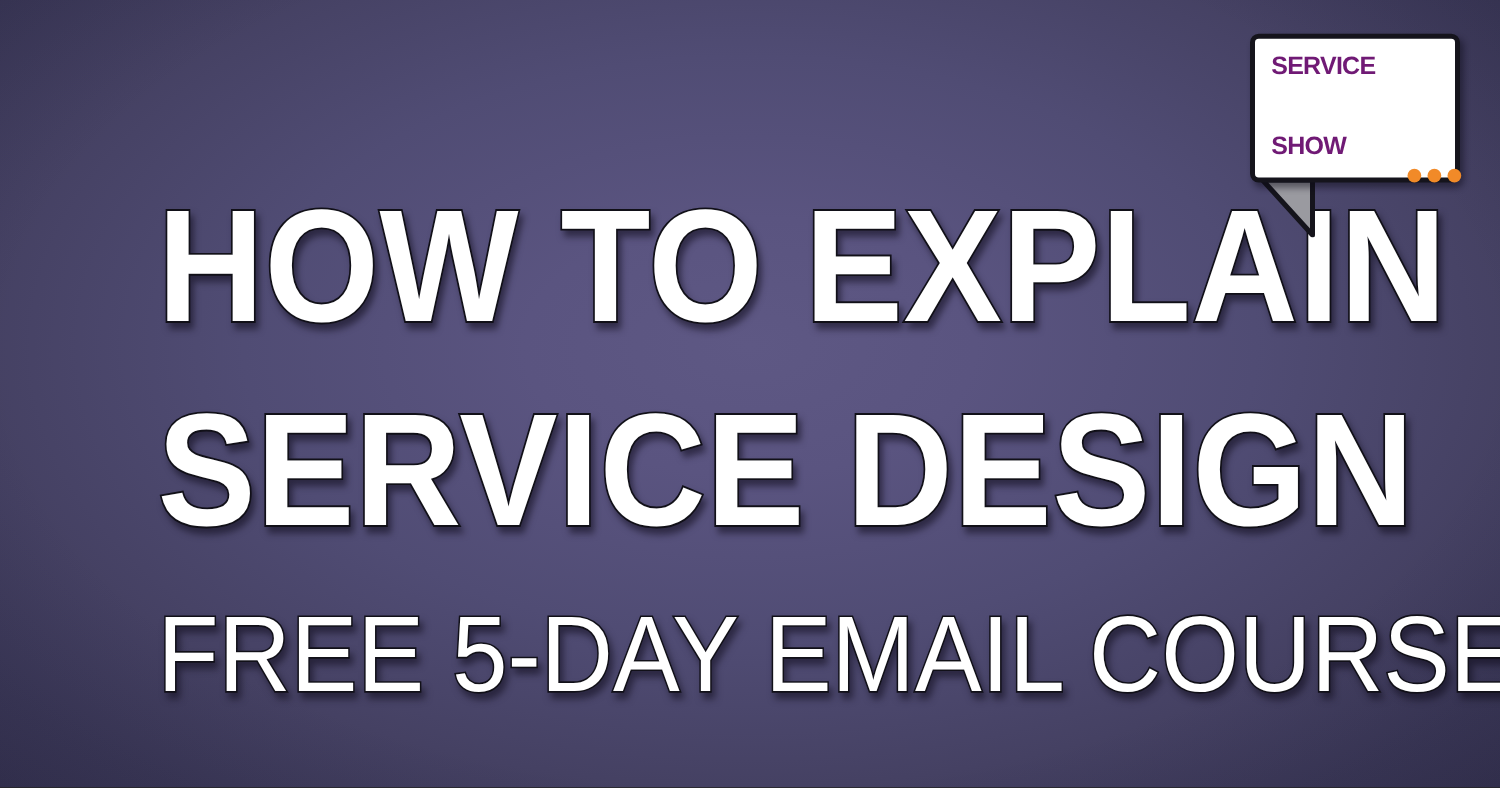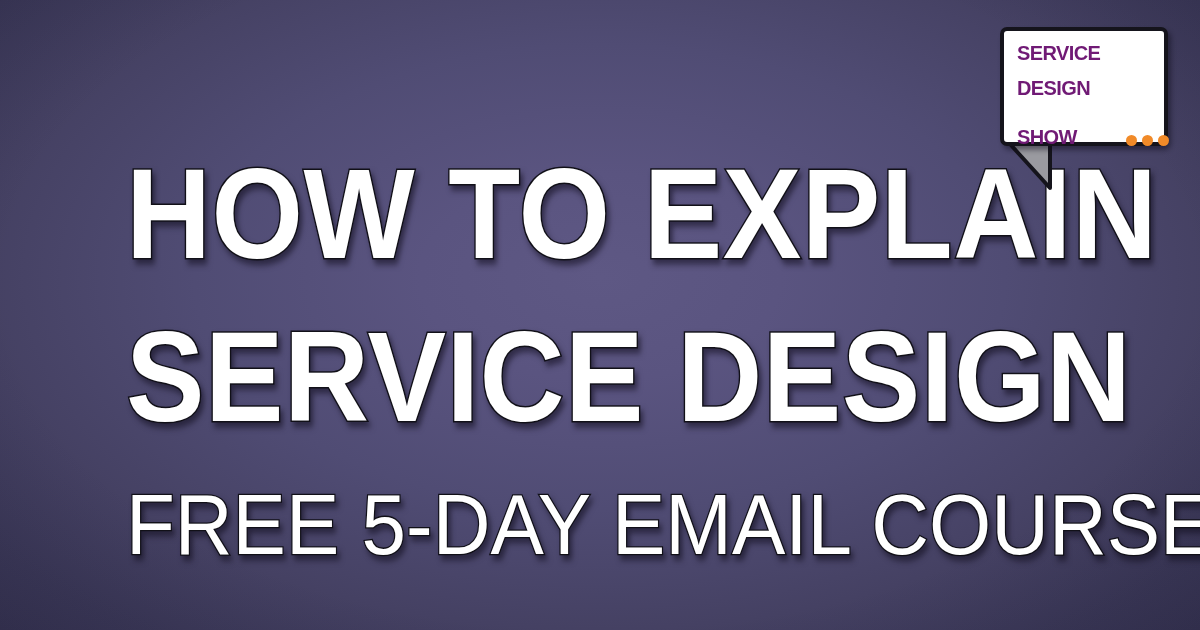--- a/index.html
+++ b/index.html
@@ -113,21 +113,21 @@
     color: #701a75;
     font-family: "Liberation Sans", sans-serif;
     font-weight: 700;
     font-size: 20px;
     line-height: 1;
     letter-spacing: -0.6px;
     white-space: nowrap;
   }
   .logo-l1 { top: 12px; }
   .logo-l2 { top: 47px; }
-  .logo-l3 { top: 96px; }
+  .logo-l3 { top: 76px; }
 
   #logo-dots {
     position: absolute;
     left: 122px;
     top: 104px;
     display: flex;
     gap: 5px;
   }
   .logo-dot {
     width: 11px;
@@ -150,21 +150,20 @@
   </div>
 
   <div id="logo">
 
     <svg id="logo-tail" viewBox="0 0 44 48">
       <polygon points="2,2 42,2 42,46" fill="#9a9aa0" stroke="#15141c" stroke-width="4" stroke-linejoin="round"></polygon>
     </svg>
 
     <div id="logo-bubble">
       <div class="logo-text logo-l1">SERVICE</div>
-      <div class="logo-text logo-l2">DESIGN</div>
       <div class="logo-text logo-l3">SHOW</div>
 
       <div id="logo-dots">
         <span class="logo-dot"></span>
         <span class="logo-dot"></span>
         <span class="logo-dot"></span>
       </div>
     </div>
 
   </div>

